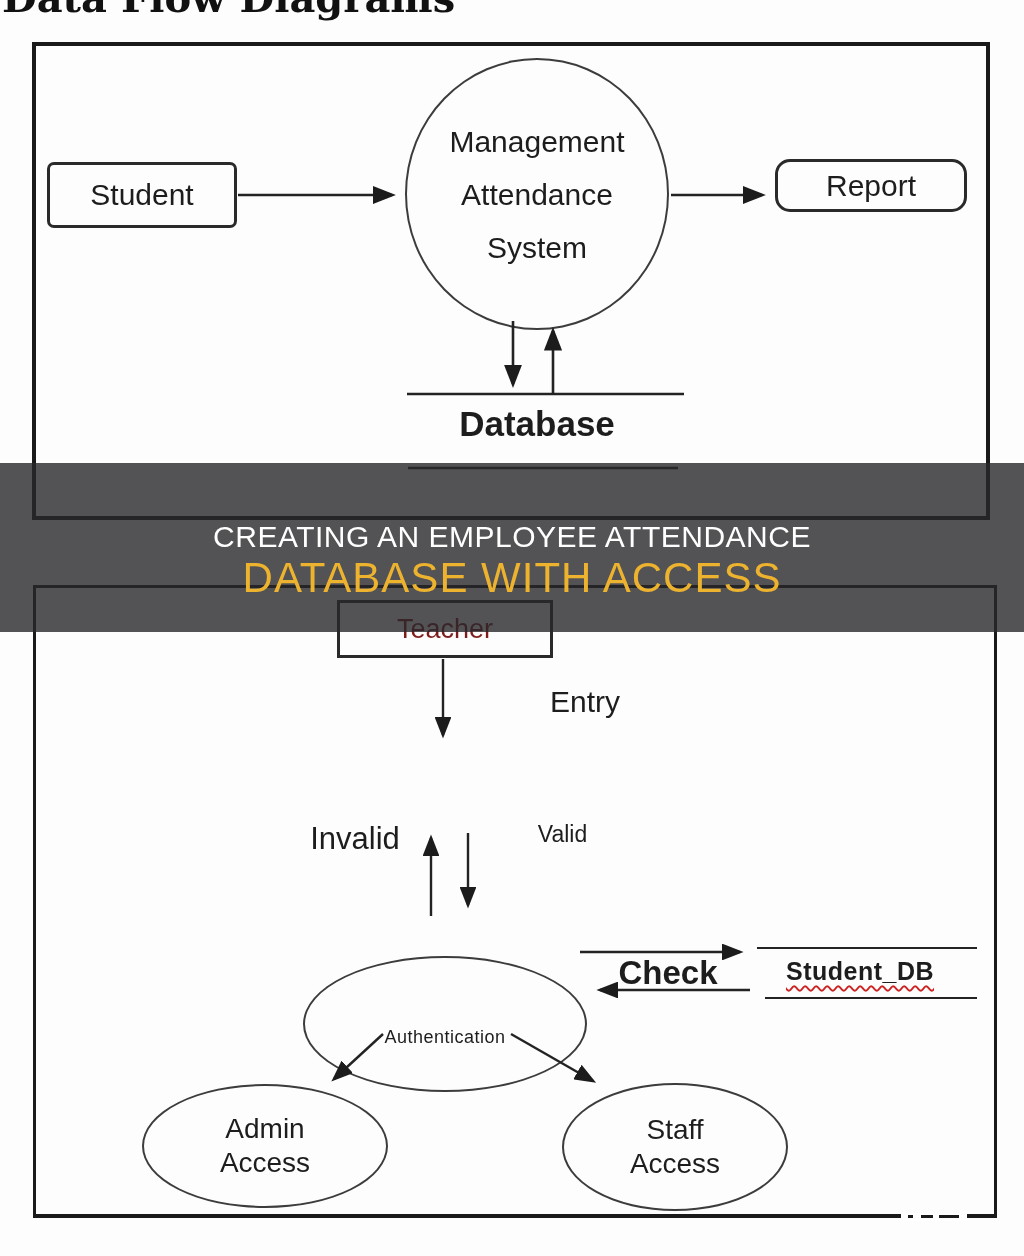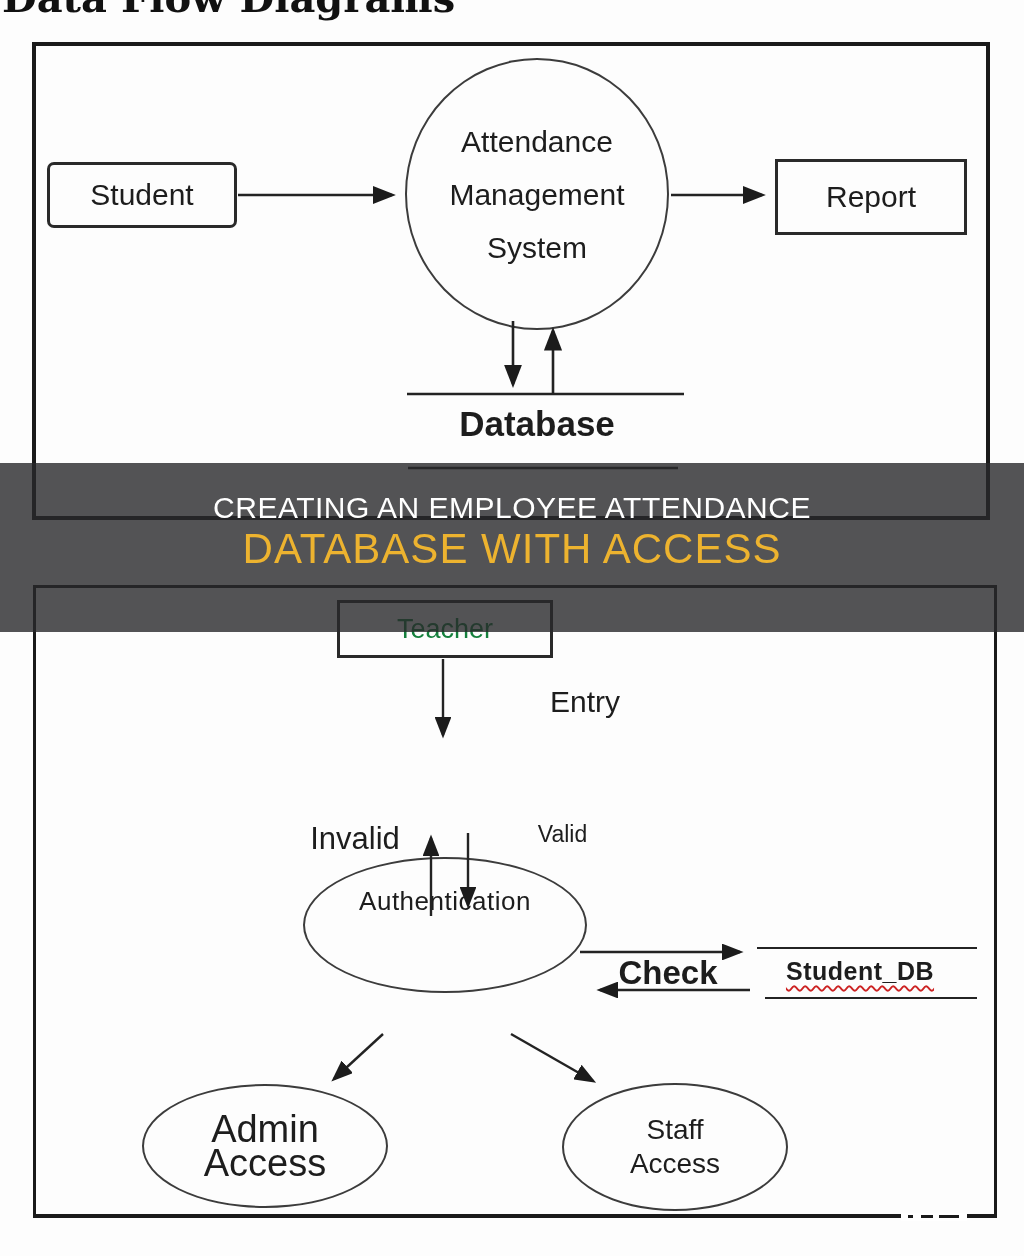--- a/index.html
+++ b/index.html
@@ -18,27 +18,27 @@
   .frame1 { left:32px; top:42px; width:958px; height:478px; }
   .frame2 { left:33px; top:585px; width:964px; height:633px; border-width:3px 3px 4px 3px; }
   
   .dash-patch { position:absolute; left:901px; top:1213px; width:66px; height:8px; background:#fff; }
   .dash { position:absolute; top:1215px; height:3px; background:#1a1a1a; }
   
   .shape { position:absolute; box-sizing:border-box; display:flex; align-items:center; justify-content:center; text-align:center; }
   .rect { border:3px solid #2a2a2a; }
   .ellipse { border:2px solid #3c3c3c; border-radius:50%; }
   .student-box { left:47px; top:162px; width:190px; height:66px; font-size:30px;border-radius:7px; }
-  .report-box { left:775px; top:159px; width:192px; height:76px; font-size:30px; }
+  .report-box { left:775px; top:159px; width:192px; height:53px; font-size:30px;border-radius:15px; }
   .process-circle { left:405px; top:58px; width:264px; height:272px; font-size:30px; line-height:53px; }
-  .teacher-box { left:337px; top:600px; width:216px; height:58px; font-size:27px; color:#15803d; }
+  .teacher-box { left:337px; top:600px; width:216px; height:58px; font-size:27px; color:#7f1d1d; }
   .login-ellipse { left:330px; top:746px; width:232px; height:84px; font-size:28px; }
-  .auth-ellipse { left:303px; top:857px; width:284px; height:136px; font-size:26px;
-                  align-items:flex-start; padding-top:27px; letter-spacing:0.5px; }
-  .admin-ellipse { left:142px; top:1084px; width:246px; height:124px; font-size:38px; line-height:34px; }
+  .auth-ellipse { left:303px; top:956px; width:284px; height:136px; font-size:18px;
+                  align-items:center; padding-top:27px; letter-spacing:0.5px; }
+  .admin-ellipse { left:142px; top:1084px; width:246px; height:124px; font-size:28px; line-height:34px; }
   .staff-ellipse { left:562px; top:1083px; width:226px; height:128px; font-size:28px; line-height:34px; }
   
   .flabel { position:absolute; text-align:center; white-space:nowrap; }
   .database-label { left:405px; top:404px; width:264px; font-size:35px;font-weight:bold; }
   .entry-label { left:520px; top:685px; width:130px; font-size:30px; }
   .invalid-label { left:295px; top:821px; width:120px; font-size:31px; }
   .valid-label { left:505px; top:821px; width:115px; font-size:23px; }
   .check-label { left:618px; top:954px; width:100px; font-size:33px; font-weight:bold;text-align:center; }
   .sdb-label {
     left:780px; top:957px; width:160px; font-size:25px; letter-spacing:0.5px;
@@ -46,21 +46,21 @@
     text-decoration-color:#cc2222; text-decoration-thickness:2px; text-underline-offset:5px;font-weight:bold;
   }
   
   .wires { position:absolute; left:0; top:0; width:1024px; height:1256px; pointer-events:none; }
   .wires line { stroke:#232323; }
   
   .banner {
     position:absolute; left:0; top:463px; width:1024px; height:169px;
     background:rgba(40,40,42,0.80); text-align:center;
   }
-  .banner-line1 { margin-top:29px; line-height:32px; font-size:30px; letter-spacing:0.5px; color:#ffffff; }
+  .banner-line1 { margin-top:58px; line-height:32px; font-size:30px; letter-spacing:0.5px; color:#ffffff; }
   .banner-line2 { margin-top:4px; line-height:42px; font-size:42px; letter-spacing:1px; color:#EDB32F; }
 </style>
 </head>
 <body>
 
 <div class="page">
 
   <div class="title-clip">
     <span class="title-text">Data Flow Diagrams</span>
   </div>
@@ -70,22 +70,22 @@
   <div class="dash-patch"></div>
   <div class="dash" style="left:908px; width:5px;"></div>
   <div class="dash" style="left:921px; width:12px;"></div>
   <div class="dash" style="left:939px; width:20px;"></div>
 
   <div class="shape rect student-box">
     <span>Student</span>
   </div>
   <div class="shape ellipse process-circle">
     <div>
+      <div>Management</div>
       <div>Attendance</div>
-      <div>Management</div>
       <div>System</div>
     </div>
   </div>
   <div class="shape rect report-box">
     <span>Report</span>
   </div>
   <div class="flabel database-label">Database</div>
 
   <div class="shape rect teacher-box">
     <span>Teacher</span>

